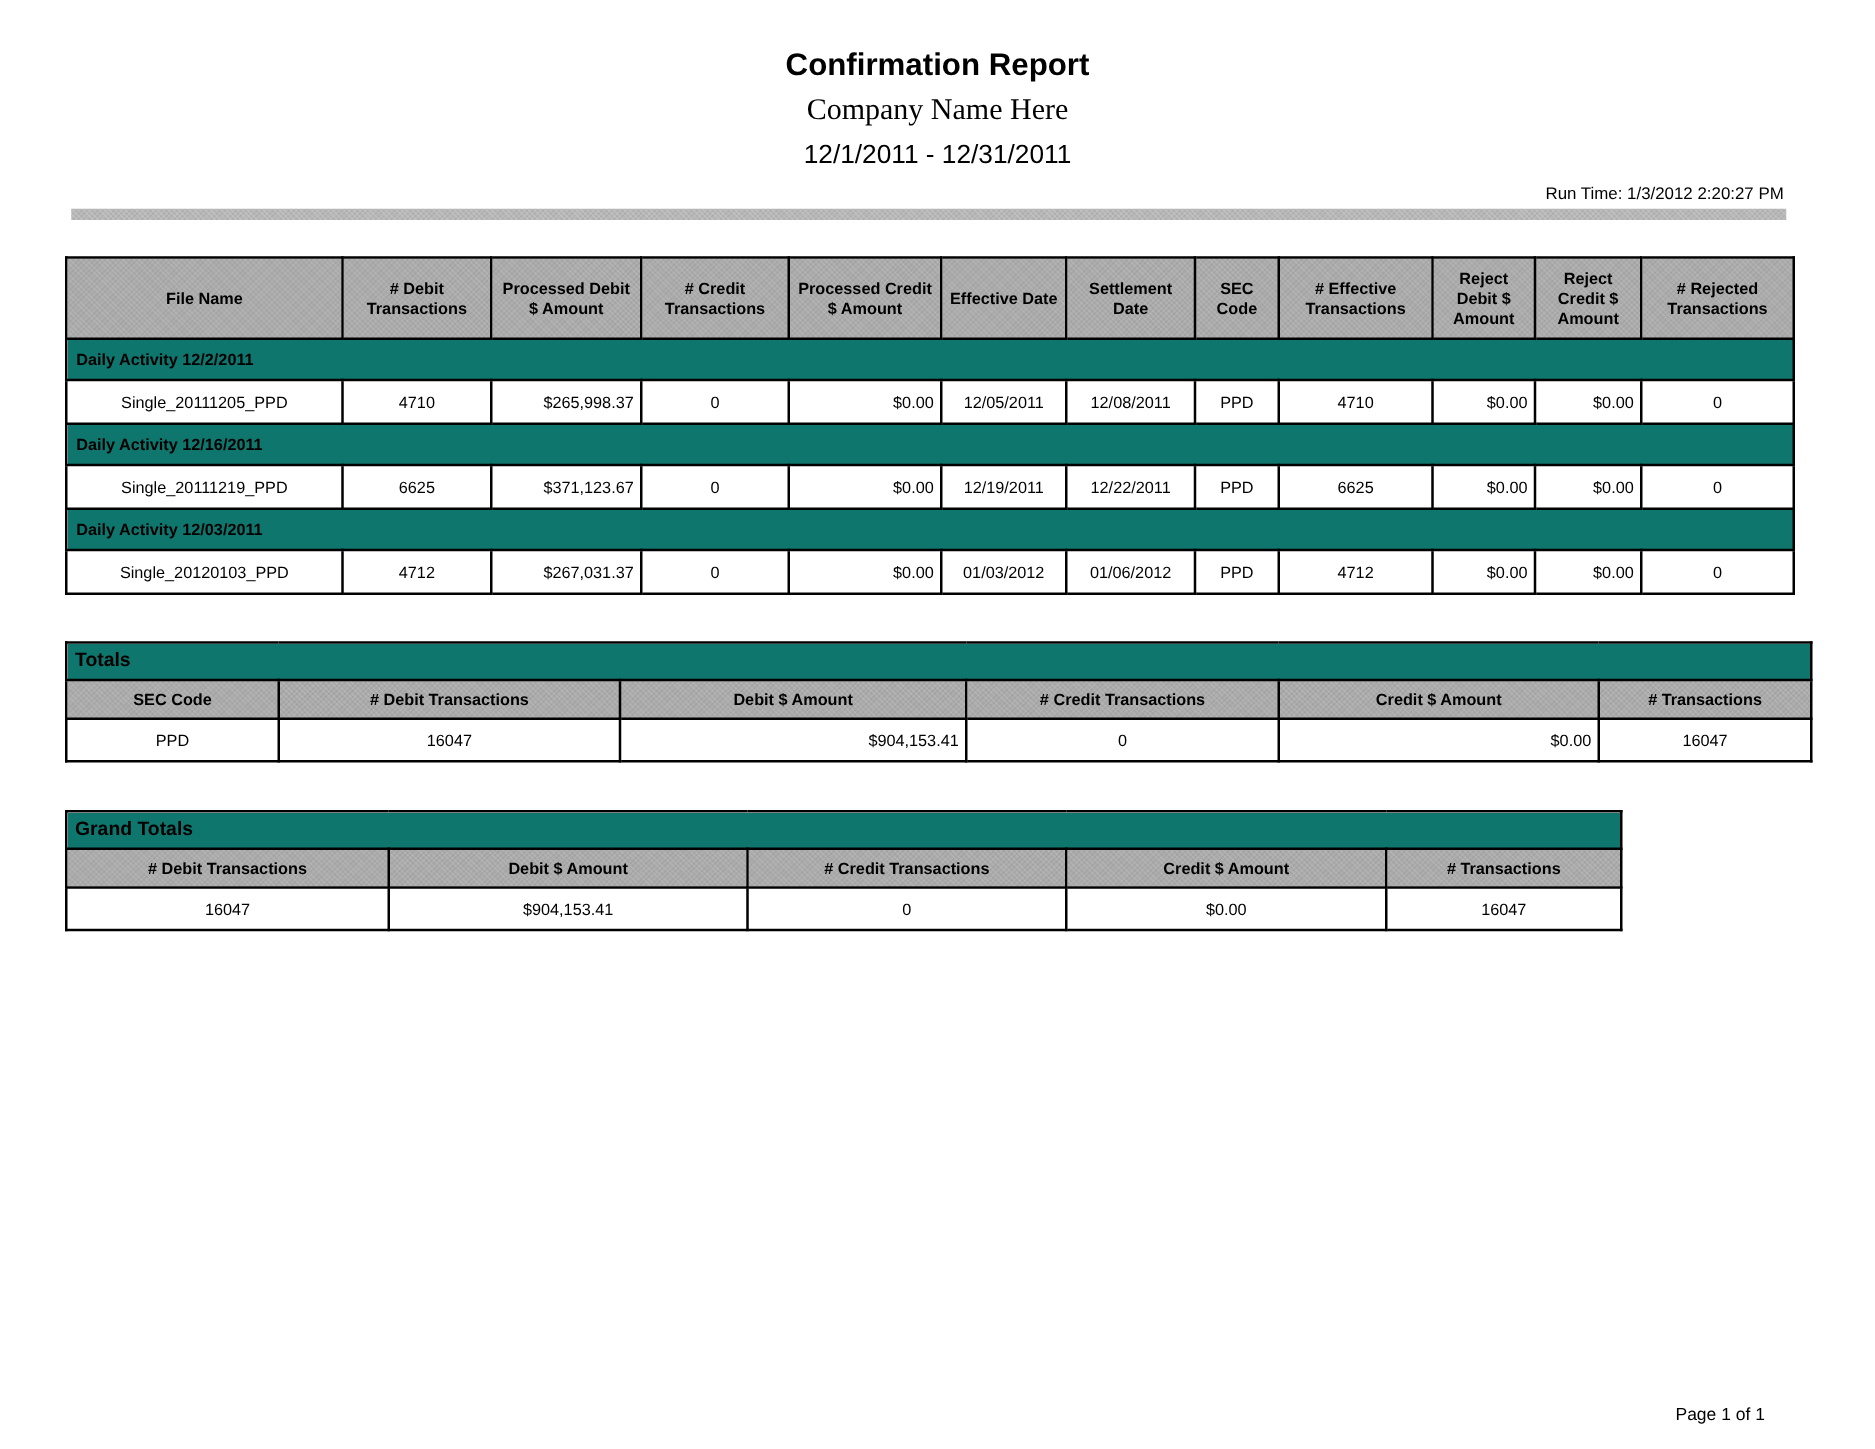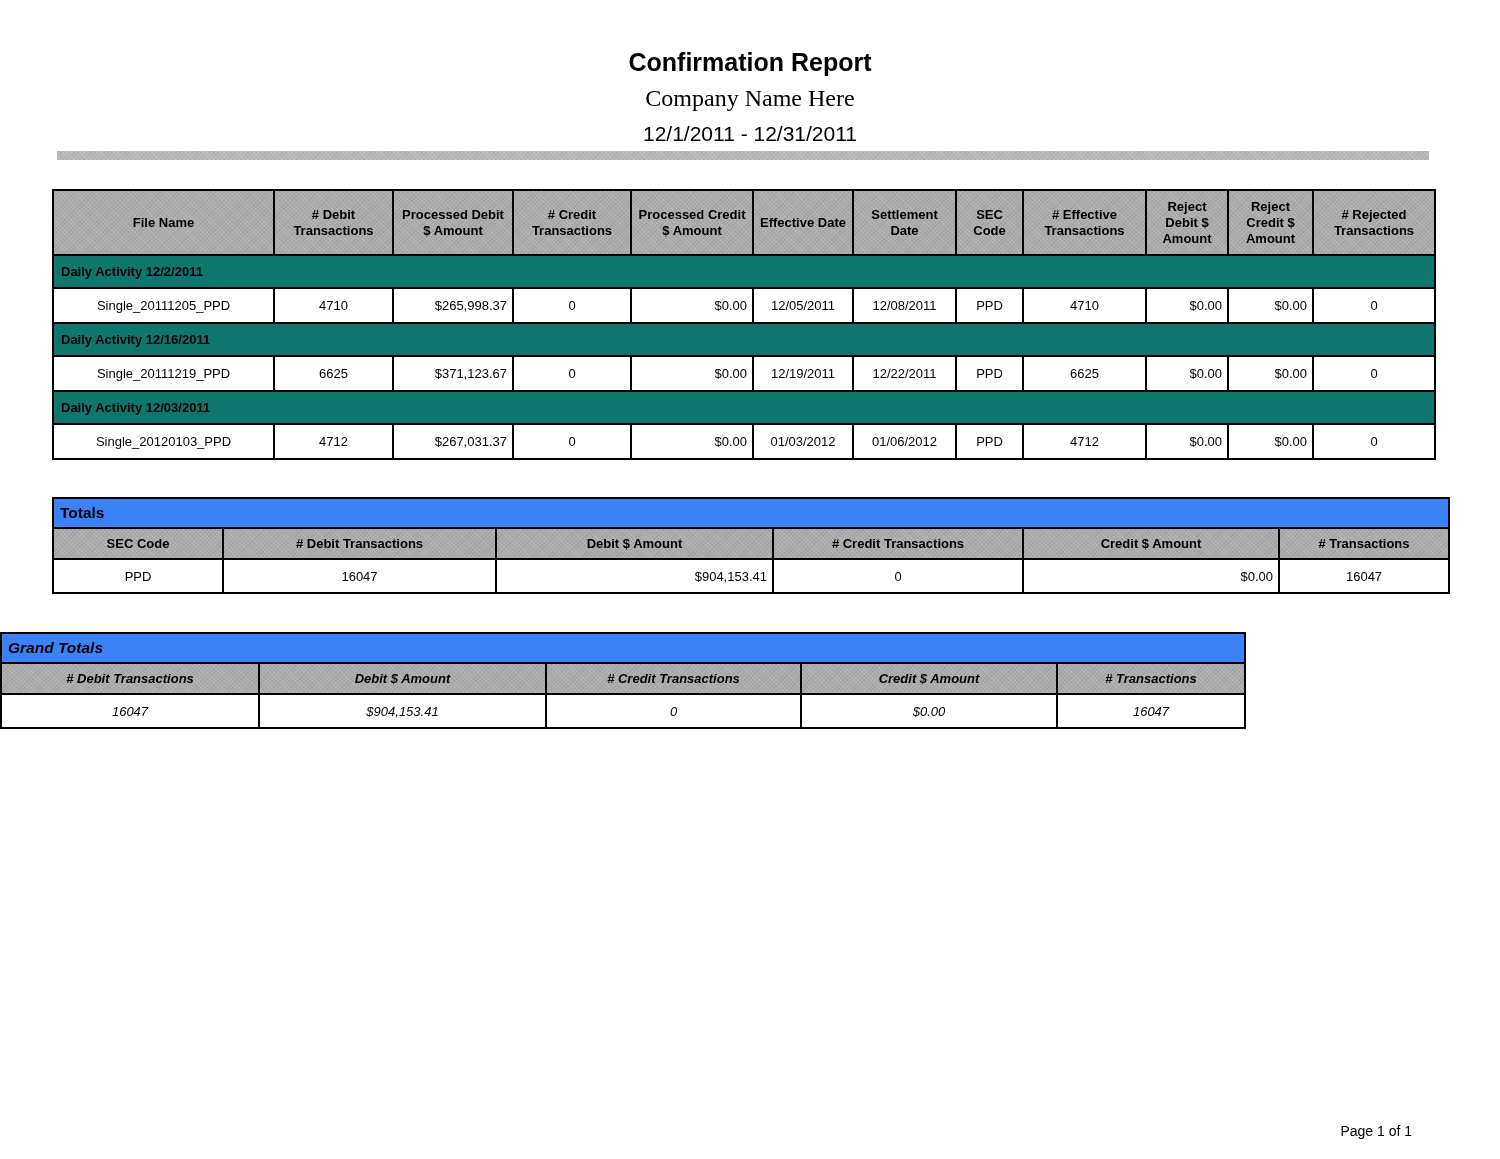--- a/index.html
+++ b/index.html
@@ -1,21 +1,21 @@
 <!DOCTYPE html>
 <html><head>
 <meta charset="utf-8">
 <style>
   * { box-sizing: border-box; }
   html,body { margin:0; padding:0; }
   body {
     width:1500px; height:1159px; background:#ffffff; color:#000;
     font-family:"Liberation Sans", sans-serif; position:relative;
   }
-  .page { width:1500px; height:816px; position:relative; padding-top:48px; }
+  .page { width:1500px; height:816px; position:relative; padding-top:38px; }
 
   
   .rpt-title { text-align:center; font-size:25px; font-weight:bold; line-height:28px; margin:0; }
   .rpt-company { text-align:center; font-family:"Liberation Serif", serif; font-size:24px; line-height:26px; margin-top:9px; }
   .rpt-companyid { text-align:center; font-family:"Liberation Serif", serif; font-size:24px; line-height:26px; margin-top:6px; }
   .rpt-daterange { text-align:center; font-size:21px; line-height:24px; margin-top:11px; }
   .rpt-runtime { text-align:right; font-size:13.5px; margin-top:11px; margin-right:73px; }
 
   .divider {
     height:9px; margin-left:57px; width:1372px; margin-top:5px;
@@ -41,39 +41,40 @@
   
   .main-table { margin-left:52px; width:1382px; margin-top:29px; }
   .main-table thead th { height:65px; }
   .main-table .group td {
     height:33px; font-weight:bold; text-align:left; padding-left:7px; background:#0f766e;
   }
   .main-table .datarow td { height:35px;border-radius:14px; }
 
   
   .totals-table { margin-left:52px; width:1396px; margin-top:37px; }
-  .grand-table  { width:1244px; margin-top:38px;font-style:italic; }
+  .grand-table  { margin-left:52px; width:1244px; margin-top:38px; }
   .title-cell {
-    background:#3b82f6; text-align:left; font-size:15.5px; font-weight:bold;
+    background:#0f766e; text-align:left; font-size:15.5px; font-weight:bold;
     padding-left:6px; height:30px; vertical-align:middle;
   }
   .totals-table th.gray, .grand-table th.gray { height:31px; }
   .totals-table .datarow td, .grand-table .datarow td { height:34px; }
 
   
   .page-footer { position:absolute; top:1123px; right:88px; font-size:14px; }
 </style>
 </head>
 <body>
 
 <div class="page">
 
   <div class="rpt-title">Confirmation Report</div>
   <div class="rpt-company">Company Name Here</div>
   <div class="rpt-daterange">12/1/2011 - 12/31/2011</div>
+  <div class="rpt-runtime">Run Time: 1/3/2012 2:20:27 PM</div>
   <div class="divider"></div>
 
   <table class="main-table">
     <colgroup>
       <col style="width:221px">
         <col style="width:119px">
         <col style="width:120px">
       <col style="width:118px">
         <col style="width:122px">
         <col style="width:100px">

